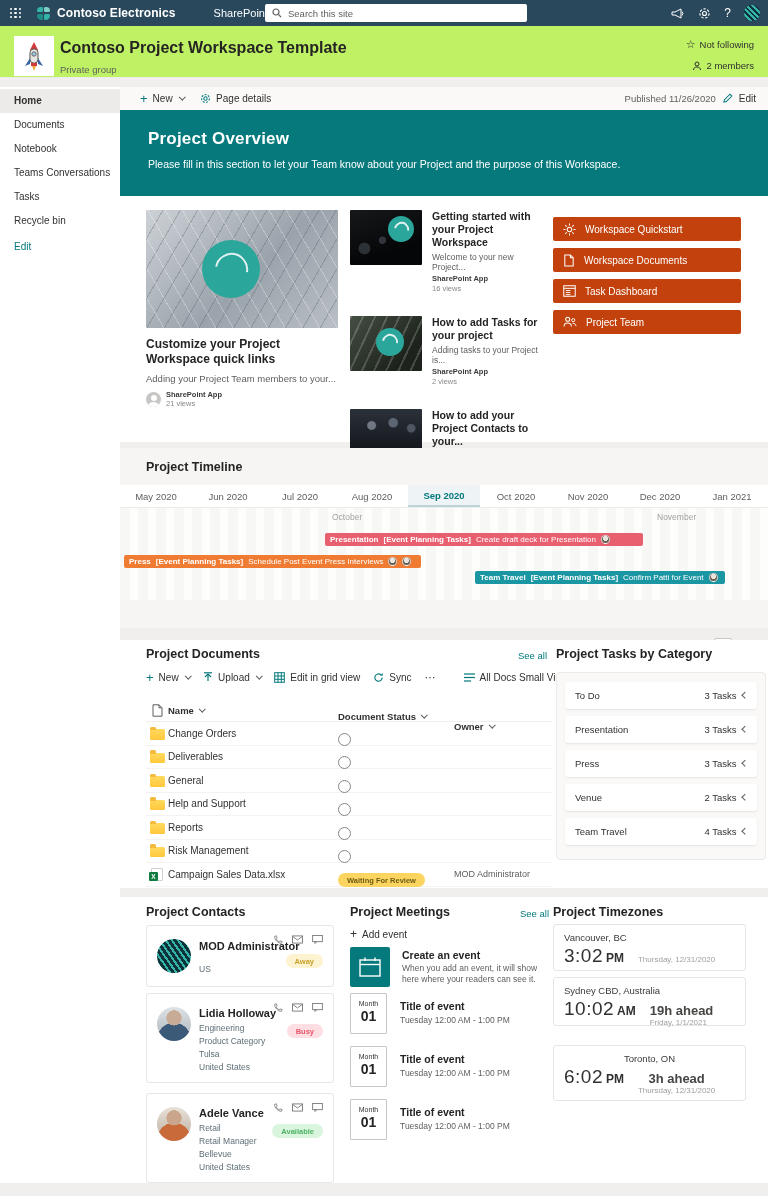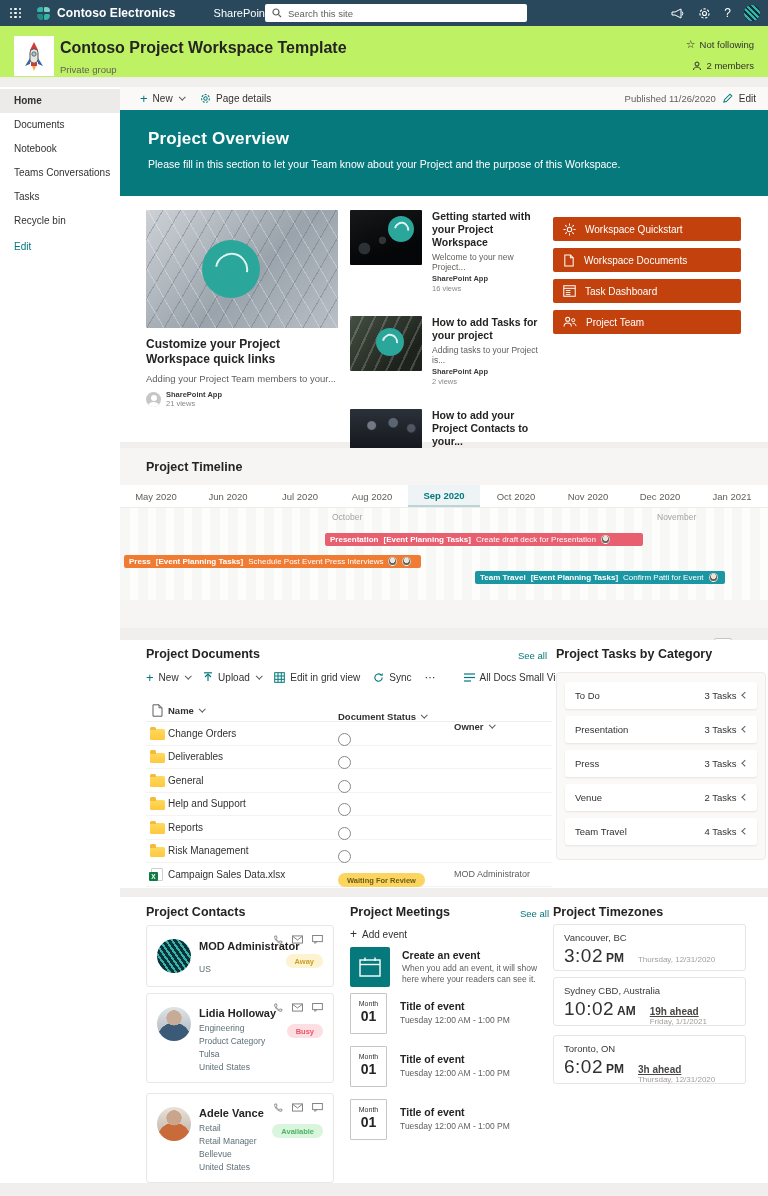--- a/index.html
+++ b/index.html
@@ -173,21 +173,21 @@
   .meet-item-time{position:absolute;left:280px;font-size:8.5px;color:#605e5c;}
 
   
   .tz-title{position:absolute;left:433px;top:8px;}
   .tz-card{position:absolute;left:433px;width:193px;border:1px solid #e6e5e4;border-radius:3px;background:#fff;padding:7px 10px 0 10px;}
   .tz-city{font-size:9.5px;color:#3b3a39;}
   .tz-row{display:flex;align-items:baseline;margin-top:2px;}
   .tz-time{font-size:19px;font-weight:400;color:#323130;letter-spacing:.5px;}
   .tz-ampm{font-size:12px;font-weight:bold;color:#323130;margin-left:3px;}
   .tz-info{margin-left:14px;display:flex;flex-direction:column;}
-  .tz-ahead{font-size:10px;font-weight:600;color:#484644;text-decoration:underline;}
+  .tz-ahead{font-size:13px;font-weight:600;color:#484644;}
   .tz-date{font-size:8px;color:#a19f9d;}
 </style>
 </head>
 <body>
 
 <div class="page">
 
   <div class="abs suitebar">
     <div class="waffle">
         <i></i>
@@ -754,21 +754,21 @@
       <div class="tz-row">
         <span class="tz-time">10:02</span>
         <span class="tz-ampm">AM</span>
         <div class="tz-info">
           <span class="tz-ahead">19h ahead</span>
           <span class="tz-date">Friday, 1/1/2021</span>
         </div>
       </div>
     </div>
 
-    <div class="tz-card" style="top:138px;height:49px;">
+    <div class="tz-card" style="top:148px;height:56px;text-align:center;">
       <div class="tz-city">Toronto, ON</div>
       <div class="tz-row">
         <span class="tz-time">6:02</span>
         <span class="tz-ampm">PM</span>
         <div class="tz-info">
           <span class="tz-ahead">3h ahead</span>
           <span class="tz-date">Thursday, 12/31/2020</span>
         </div>
       </div>
     </div>

